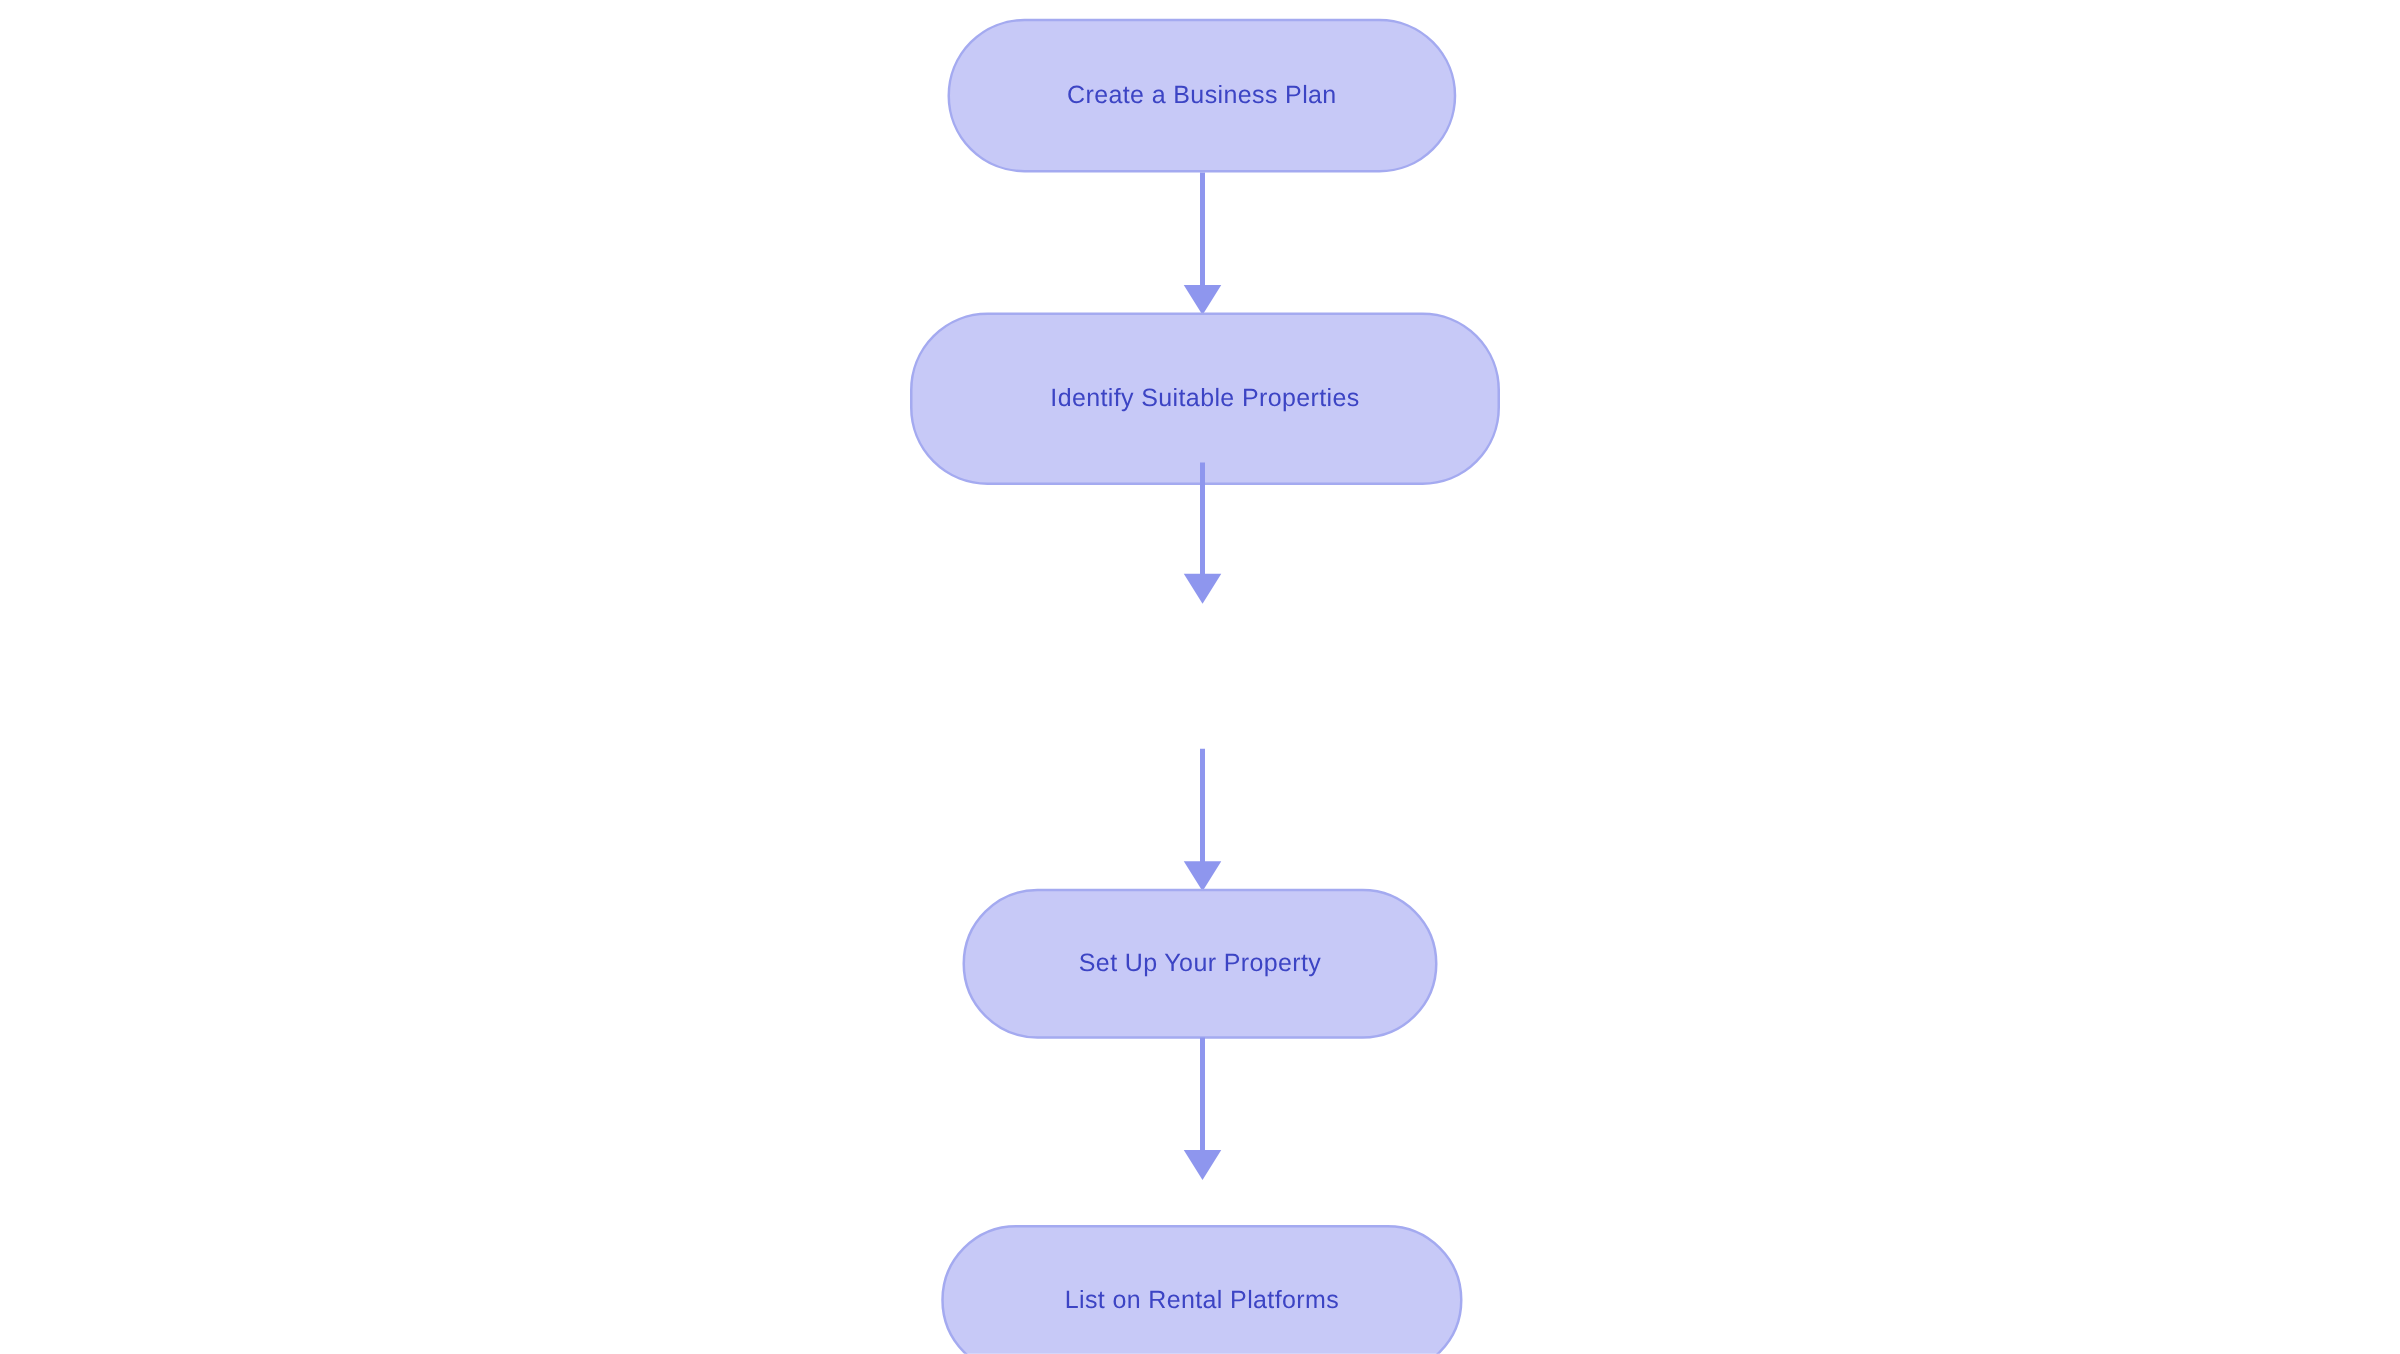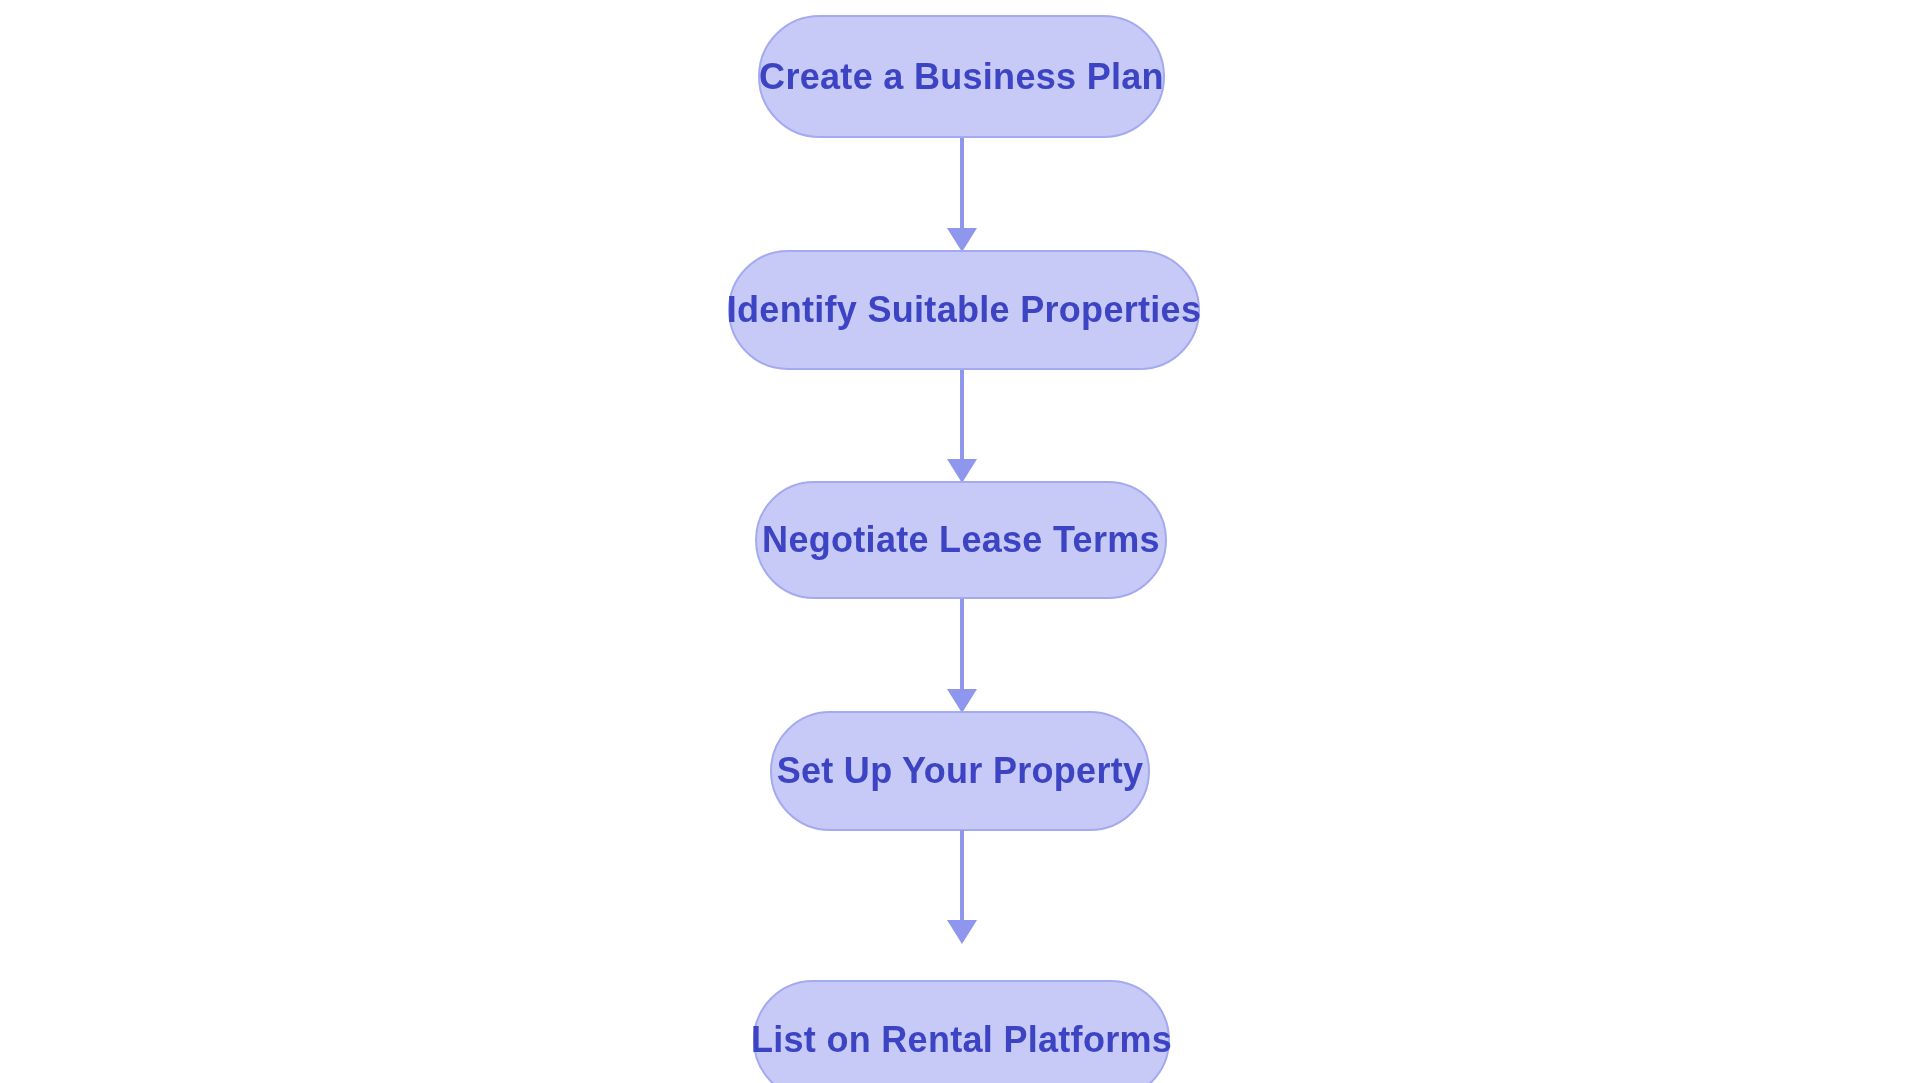--- a/index.html
+++ b/index.html
@@ -27,27 +27,26 @@
     position: absolute;
     background: var(--node-fill);
     border: 2px solid var(--node-border);
     border-radius: 62px;
     display: flex;
     align-items: center;
     justify-content: center;
   }
   .node .label {
     color: var(--text);
-    font-size: 36px;
+    font-size: 20px;
     letter-spacing: 0.3px;
     white-space: nowrap;
-    font-weight: bold;
   }
   #node-1 { left: 758px; top: 15px;  width: 407px; height: 123px; }
-  #node-2 { left: 728px; top: 250px; width: 472px; height: 120px; }
+  #node-2 { left: 728px; top: 250px; width: 472px; height: 138px; }
   #node-3 { left: 755px; top: 481px; width: 412px; height: 118px; }
   #node-4 { left: 770px; top: 711px; width: 380px; height: 120px; }
   #node-5 { left: 753px; top: 942px; width: 417px; height: 120px; margin-top: 38px; }
 
   
   .arrow {
     position: absolute;
     left: 946px;          
     width: 32px;
   }
@@ -86,23 +85,20 @@
   </div>
 
   <div class="arrow" id="arrow-1"></div>
 
   <div class="node" id="node-2">
     <span class="label">Identify Suitable Properties</span>
   </div>
 
   <div class="arrow" id="arrow-2"></div>
 
-  <div class="node" id="node-3">
-    <span class="label">Negotiate Lease Terms</span>
-  </div>
 
   <div class="arrow" id="arrow-3"></div>
 
   <div class="node" id="node-4">
     <span class="label">Set Up Your Property</span>
   </div>
 
   <div class="arrow" id="arrow-4"></div>
 
   <div class="node" id="node-5">

